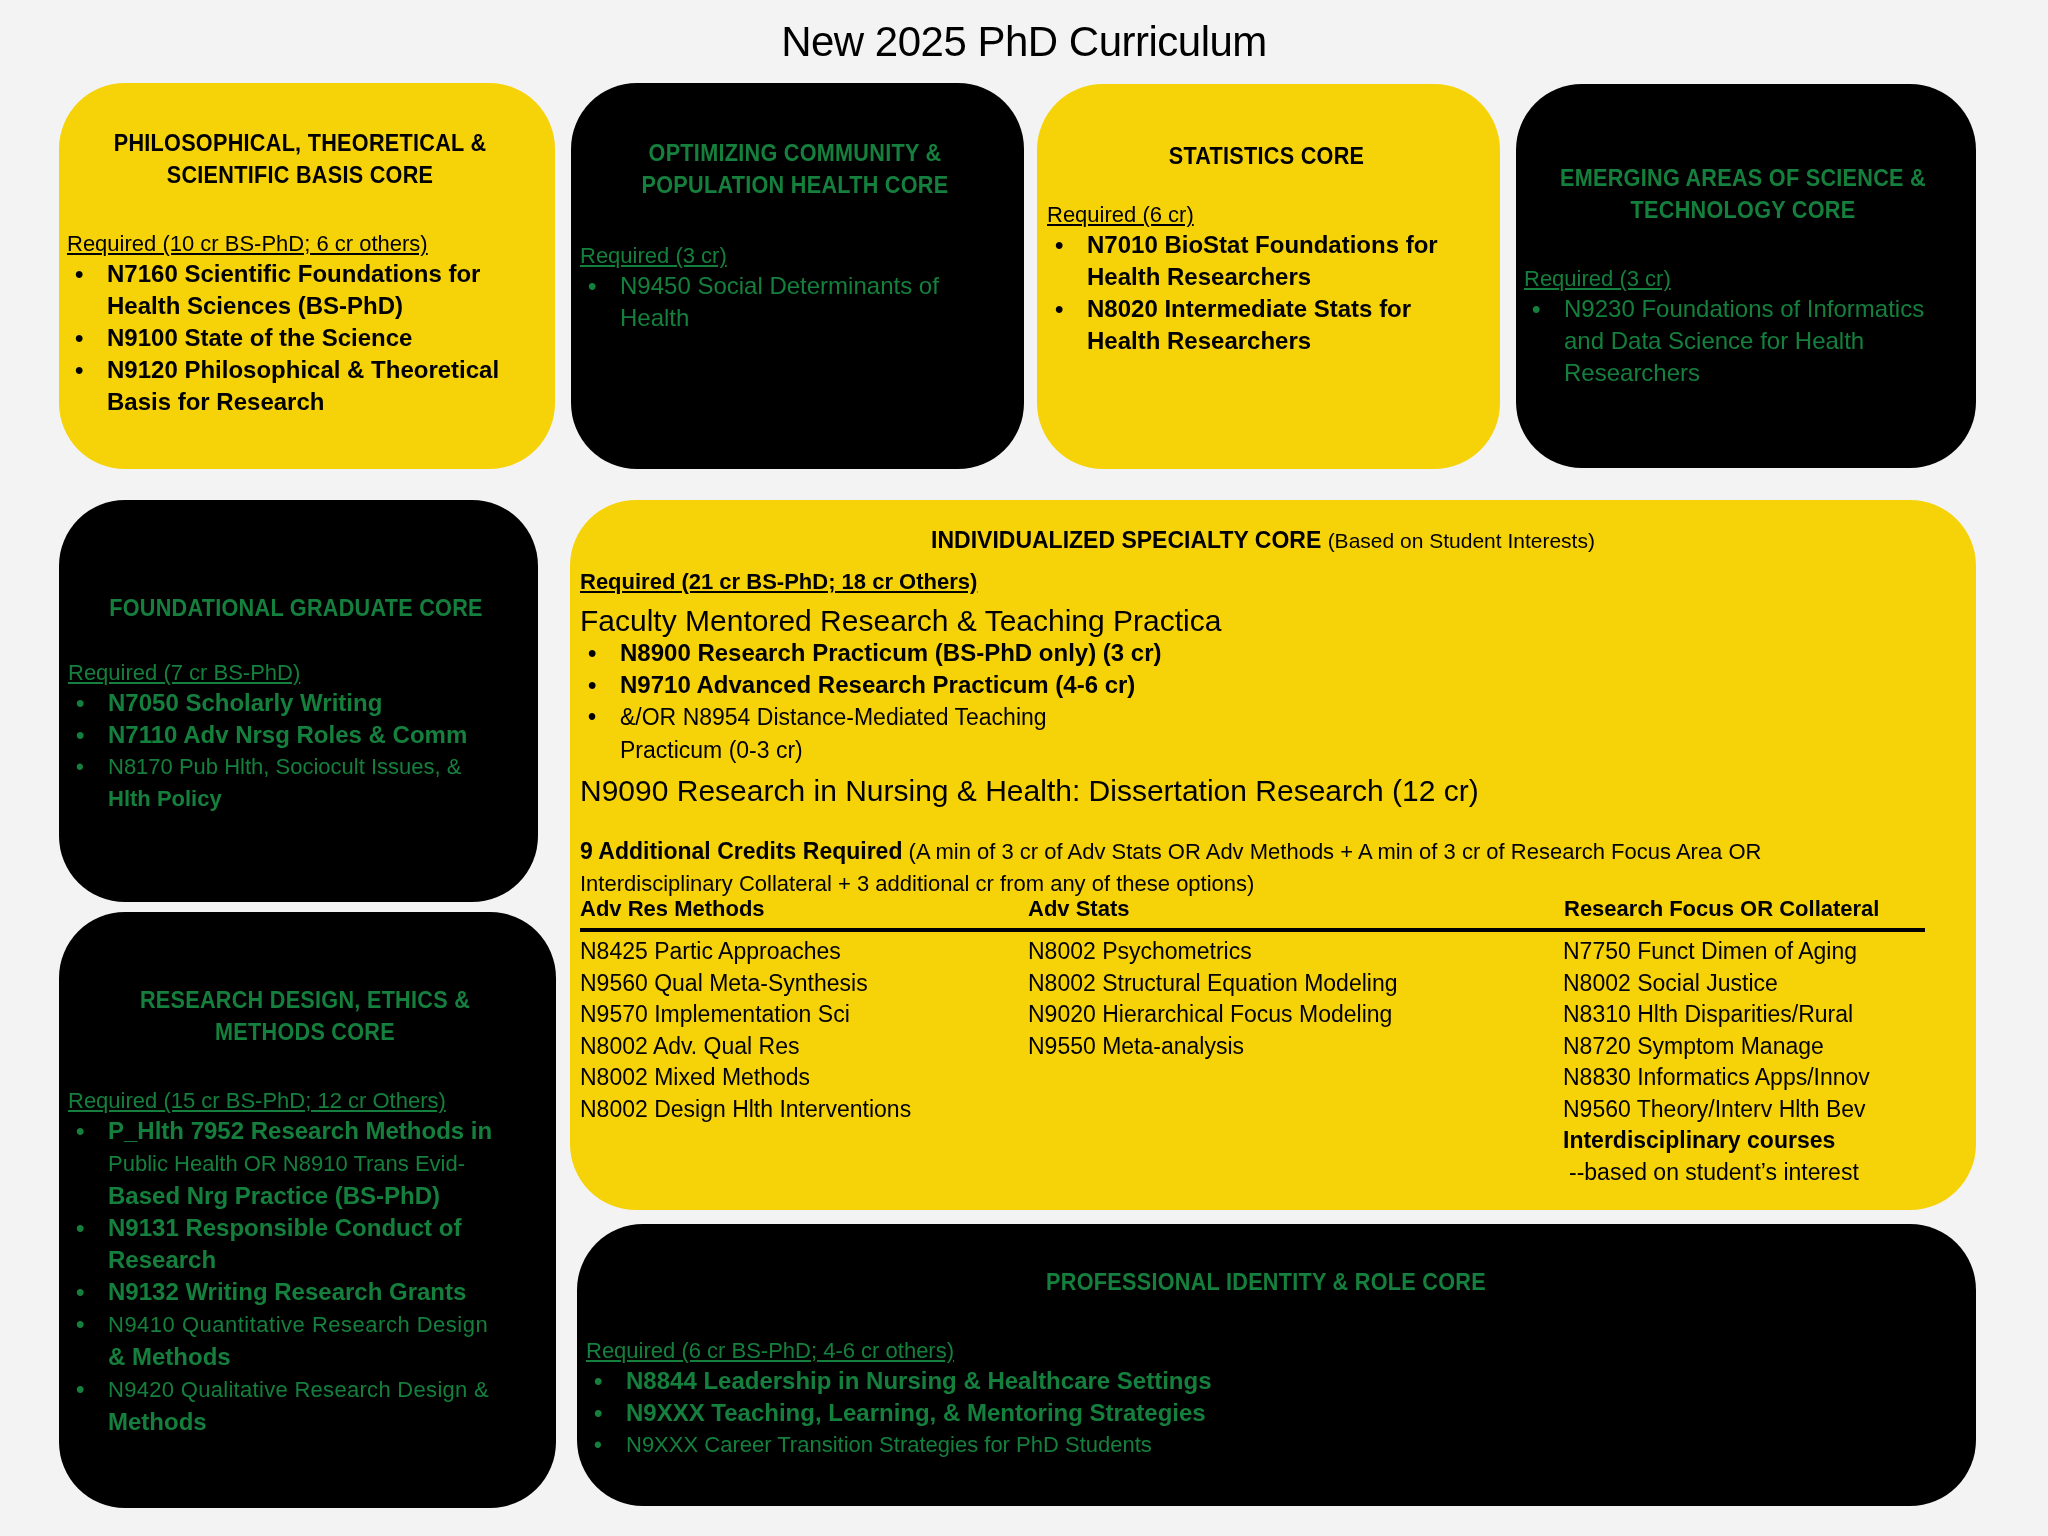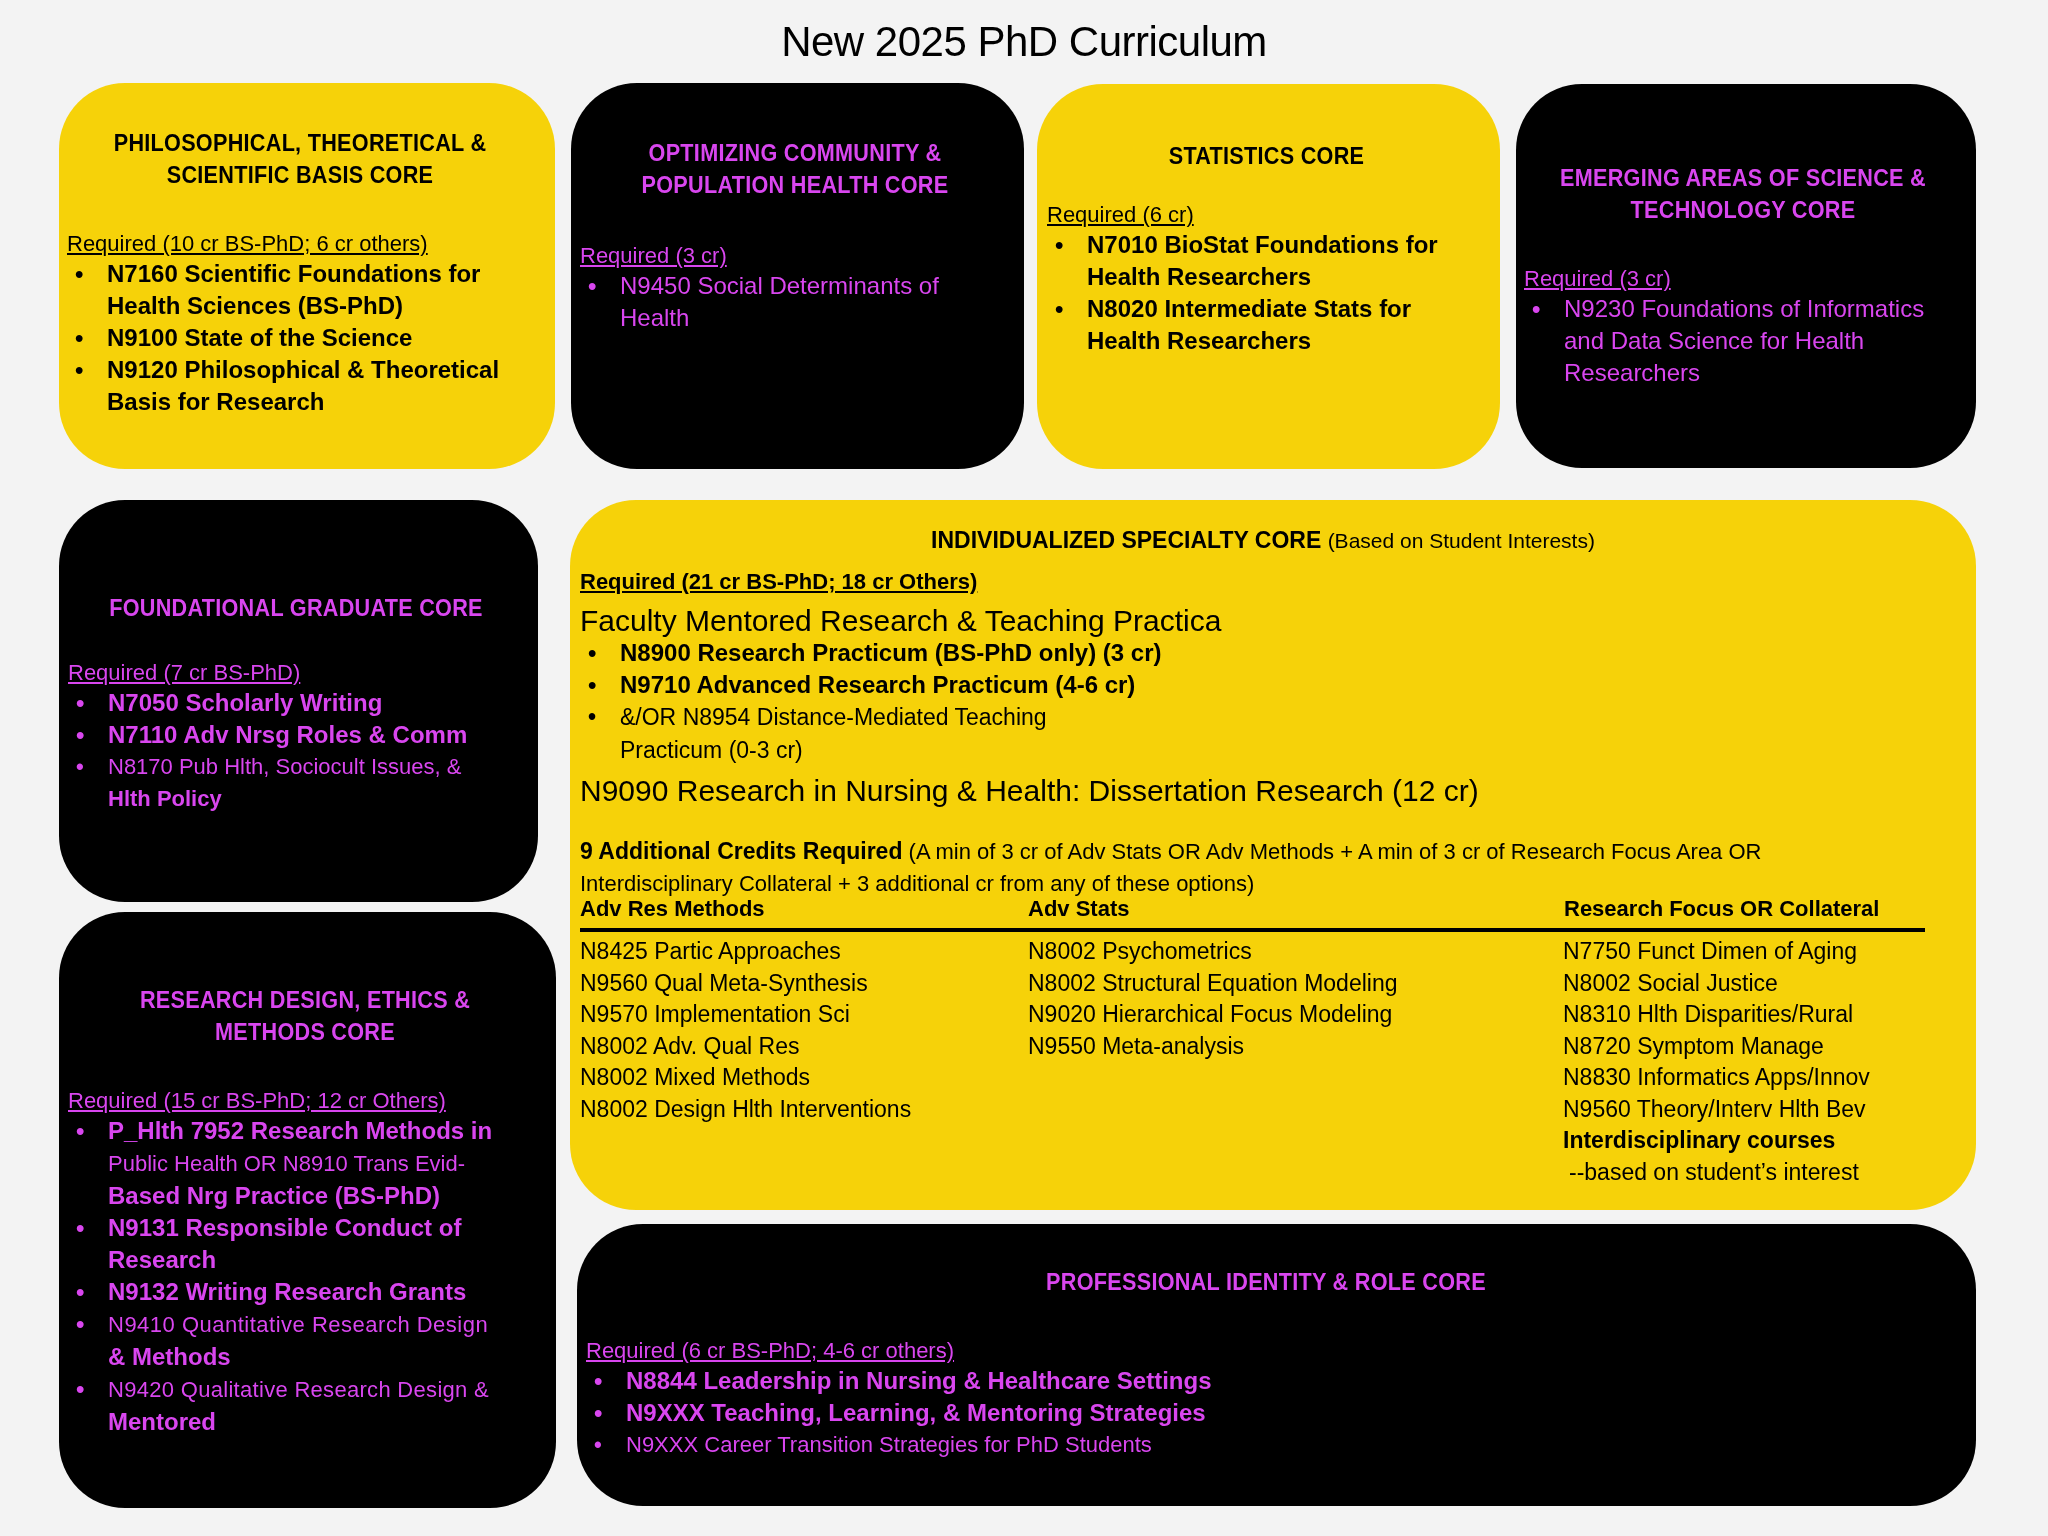--- a/index.html
+++ b/index.html
@@ -8,21 +8,21 @@
     font-family:"Liberation Sans", sans-serif; color:#000;
   }
   .title {
     position:absolute; left:0; width:2048px; top:18px; text-align:center;
     font-size:42px; font-weight:normal; letter-spacing:-0.5px;
   }
   .box {
     position:absolute; border-radius:66px; box-sizing:border-box;
   }
   .yellow { background:#f6d209; color:#000; }
-  .black { background:#000; color:#d946ef; }
+  .black { background:#000; color:#15803d; }
   .box-title {
     text-align:center; font-weight:bold; font-size:23px; line-height:32px;
     letter-spacing:0.3px; font-family:"Liberation Sans", sans-serif;
     transform:scaleX(0.94);
   }
   .req { font-size:22px; text-decoration:underline; line-height:29px; }
   ul.items { list-style:none; margin:0; padding:0; }
   ul.items li { position:relative; padding-left:40px; font-size:24px; line-height:32px; font-weight:bold; }
   ul.items li::before { content:"\2022"; position:absolute; left:8px; top:0; font-weight:bold; }
   ul.items li.light { font-weight:normal; font-size:22px; }
@@ -132,21 +132,21 @@
       <span>Based Nrg Practice (BS-PhD)</span>
     </li>
     <li>N9131 Responsible Conduct of Research</li>
     <li>N9132 Writing Research Grants</li>
     <li>
       <span class="light-span" style="font-size:22px;letter-spacing:0.5px">N9410 Quantitative Research Design</span><br>
       <span>&amp; Methods</span>
     </li>
     <li>
       <span class="light-span" style="font-size:22px;letter-spacing:0.3px">N9420 Qualitative Research Design &amp;</span><br>
-      <span>Mentored</span>
+      <span>Methods</span>
     </li>
   </ul>
 </div>
 
 <div id="b7" class="box yellow">
   <div class="spec-title">
     <span>INDIVIDUALIZED SPECIALTY CORE</span>
     <span class="sub">(Based on Student Interests)</span>
   </div>
   <div class="spec-req">Required (21 cr BS-PhD; 18 cr Others)</div>

